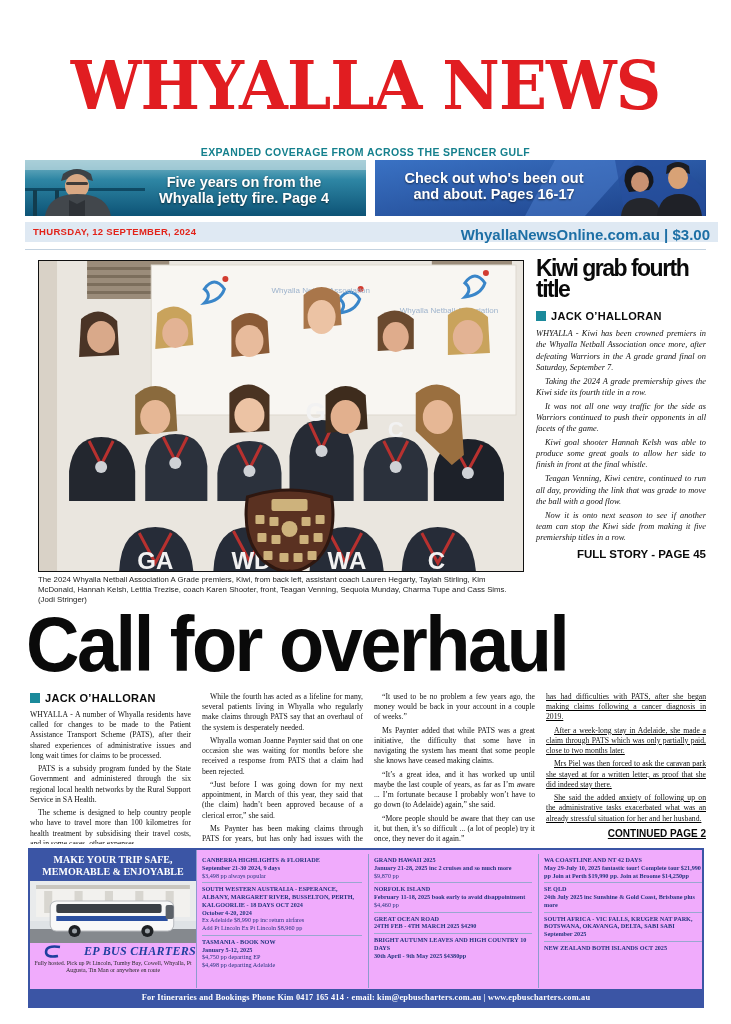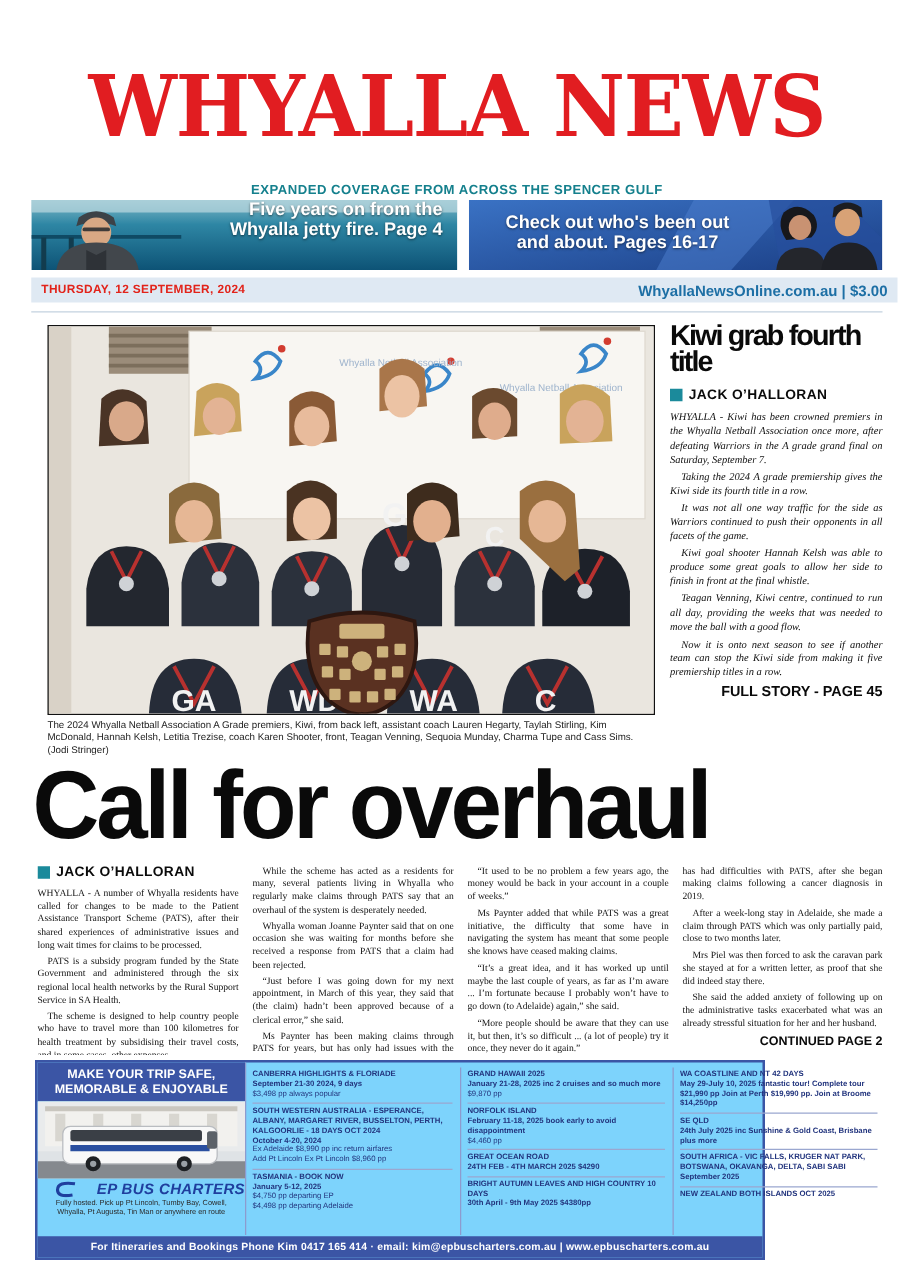--- a/index.html
+++ b/index.html
@@ -10,27 +10,27 @@
             font-family:"DejaVu Serif",serif;font-weight:bold;font-size:63px;
             letter-spacing:-1px;color:#e11d21;transform:scaleY(1.08);}
   .tagline{position:absolute;left:0;top:146px;width:731px;text-align:center;
            font-size:10.5px;font-weight:bold;color:#15808d;letter-spacing:.4px;}
   
   .teaser{position:absolute;top:160px;height:56px;overflow:hidden;}
   .teaser svg{position:absolute;left:0;top:0;width:100%;height:100%;}
   .teaser .txt{position:absolute;z-index:2;color:#fff;font-weight:bold;font-size:14.5px;
                line-height:1.12;text-shadow:0 1px 2px rgba(0,0,0,.55);}
   .teaser-left{left:25px;width:341px;}
-  .teaser-left .txt{right:12px;top:0;text-align:right;width:220px;}
+  .teaser-left .txt{right:12px;top:14px;text-align:center;width:220px;}
   .teaser-right{left:375px;width:331px;}
   .teaser-right .txt{left:14px;top:10px;text-align:center;width:210px;}
   
   .datebar{position:absolute;left:25px;top:222px;width:681px;height:20px;background:#dfe9f3;padding-left:12px;}
   .datebar .d{position:absolute;left:8px;top:4px;font-size:9.5px;font-weight:bold;color:#e2231a;letter-spacing:.3px;}
-  .datebar .w{position:absolute;right:8px;top:4px;font-size:12px;font-weight:bold;color:#1d6fa5;}
+  .datebar .w{position:absolute;right:8px;top:4px;font-size:15px;font-weight:bold;color:#1d6fa5;}
   .hairline{position:absolute;left:25px;top:249px;width:681px;height:0;border-top:1px solid #c3d2e0;}
   
   .photo{position:absolute;left:38px;top:260px;width:484px;height:310px;border:1px solid #111;
          background:#e9e5df;overflow:hidden;}
   .photo svg{width:100%;height:100%;display:block;}
   .caption{position:absolute;left:38px;top:575px;width:486px;font-size:7.8px;line-height:1.3;
            color:#1c1c1c;}
   
   .kiwi{position:absolute;left:536px;top:258px;width:170px;}
   .kiwi h2{margin:0 0 10px 0;font-size:23px;line-height:.92;font-weight:800;
@@ -44,25 +44,25 @@
   .fullstory{margin-top:5px;text-align:right;font-size:11.5px;font-weight:800;color:#0a0a0a;}
   
   .mainhead{position:absolute;left:26px;top:600px;width:690px;font-size:74px;font-weight:800;
             letter-spacing:-2.5px;color:#0a0a0a;transform:scaleY(1.04);transform-origin:left top;
             white-space:nowrap;}
   
   .col{position:absolute;top:692px;width:161px;height:152px;overflow:hidden;}
   .col p{margin:0 0 3px 0;font-family:"Liberation Serif",serif;font-size:7.7px;line-height:1.33;
          text-align:justify;color:#111;}
   .col p.ind{text-indent:8px;}
-  .c1{left:30px;} .c2{left:202px;} .c3{left:374px;} .c4{left:546px;width:160px;}
+  .c1{left:30px;} .c2{left:202px;} .c3{left:374px;} .c4{left:546px;width:160px;text-decoration:underline;}
   .continued{margin-top:4px;text-align:right;font-size:10px;font-weight:800;color:#0a0a0a;}
   
-  .ad{position:absolute;left:28px;top:848px;width:584px;height:160px;border:2px solid #3b55a5;
-      background:#7dd3fc;box-sizing:border-box;}
+  .ad{position:absolute;left:28px;top:848px;width:676px;height:160px;border:2px solid #3b55a5;
+      background:#f0abfc;box-sizing:border-box;font-family:Liberation Serif, serif;}
   .ad-left{position:absolute;left:0;top:0;width:166px;height:138px;border-right:1px solid #8d9bce;}
   .ad-left-head{background:#3b55a5;color:#fff;font-weight:800;font-size:10px;line-height:1.15;
                 text-align:center;padding:4px 2px;}
   .ad-bus{height:62px;overflow:hidden;}
   .ad-bus svg{width:100%;height:100%;display:block;}
   .ad-logo{text-align:right;font-size:12px;font-weight:800;font-style:italic;color:#1f3f9e;
            letter-spacing:.3px;position:relative;height:16px;line-height:16px;padding-left:12px;}
   .ad-logo svg{position:absolute;left:14px;top:1px;}
   .ad-tag{font-size:5.9px;line-height:1.25;text-align:center;color:#2a2a2a;padding:1px 4px;}
   .ad-col{position:absolute;top:4px;height:134px;}
@@ -282,39 +282,39 @@
     <h2>Kiwi grab fourth title</h2>
     <div class="byline">
       <span class="sq"></span>
       <span class="nm">JACK O’HALLORAN</span>
     </div>
     <div class="kbody">
       <p>WHYALLA - Kiwi has been crowned premiers in the Whyalla Netball Association once more, after defeating Warriors in the A grade grand final on Saturday, September 7.</p>
       <p class="ind">Taking the 2024 A grade premiership gives the Kiwi side its fourth title in a row.</p>
       <p class="ind">It was not all one way traffic for the side as Warriors continued to push their opponents in all facets of the game.</p>
       <p class="ind">Kiwi goal shooter Hannah Kelsh was able to produce some great goals to allow her side to finish in front at the final whistle.</p>
-      <p class="ind">Teagan Venning, Kiwi centre, continued to run all day, providing the weeks that was needed to move the ball with a good flow.</p>
+      <p class="ind">Teagan Venning, Kiwi centre, continued to run all day, providing the link that was grade to move the ball with a good flow.</p>
       <p class="ind">Now it is onto next season to see if another team can stop the Kiwi side from making it five premiership titles in a row.</p>
     </div>
     <div class="fullstory">FULL STORY - PAGE 45</div>
   </div>
 
   <div class="mainhead">Call for overhaul</div>
 
   <div class="col c1">
     <div class="byline" style="margin-top:0;">
       <span class="sq"></span>
       <span class="nm">JACK O’HALLORAN</span>
     </div>
     <p>WHYALLA - A number of Whyalla residents have called for changes to be made to the Patient Assistance Transport Scheme (PATS), after their shared experiences of administrative issues and long wait times for claims to be processed.</p>
     <p class="ind">PATS is a subsidy program funded by the State Government and administered through the six regional local health networks by the Rural Support Service in SA Health.</p>
     <p class="ind">The scheme is designed to help country people who have to travel more than 100 kilometres for health treatment by subsidising their travel costs, and in some cases, other expenses.</p>
   </div>
   <div class="col c2">
-    <p class="ind">While the scheme has acted as a residents for many, several patients living in Whyalla who regularly make claims through PATS say that an overhaul of the system is desperately needed.</p>
+    <p class="ind">While the fourth has acted as a lifeline for many, several patients living in Whyalla who regularly make claims through PATS say that an overhaul of the system is desperately needed.</p>
     <p class="ind">Whyalla woman Joanne Paynter said that on one occasion she was waiting for months before she received a response from PATS that a claim had been rejected.</p>
     <p class="ind">“Just before I was going down for my next appointment, in March of this year, they said that (the claim) hadn’t been approved because of a clerical error,” she said.</p>
     <p class="ind">Ms Paynter has been making claims through PATS for years, but has only had issues with the system since around 2021.</p>
   </div>
   <div class="col c3">
     <p class="ind">“It used to be no problem a few years ago, the money would be back in your account in a couple of weeks.”</p>
     <p class="ind">Ms Paynter added that while PATS was a great initiative, the difficulty that some have in navigating the system has meant that some people she knows have ceased making claims.</p>
     <p class="ind">“It’s a great idea, and it has worked up until maybe the last couple of years, as far as I’m aware ... I’m fortunate because I probably won’t have to go down (to Adelaide) again,” she said.</p>
     <p class="ind">“More people should be aware that they can use it, but then, it’s so difficult ... (a lot of people) try it once, they never do it again.”</p>
 

